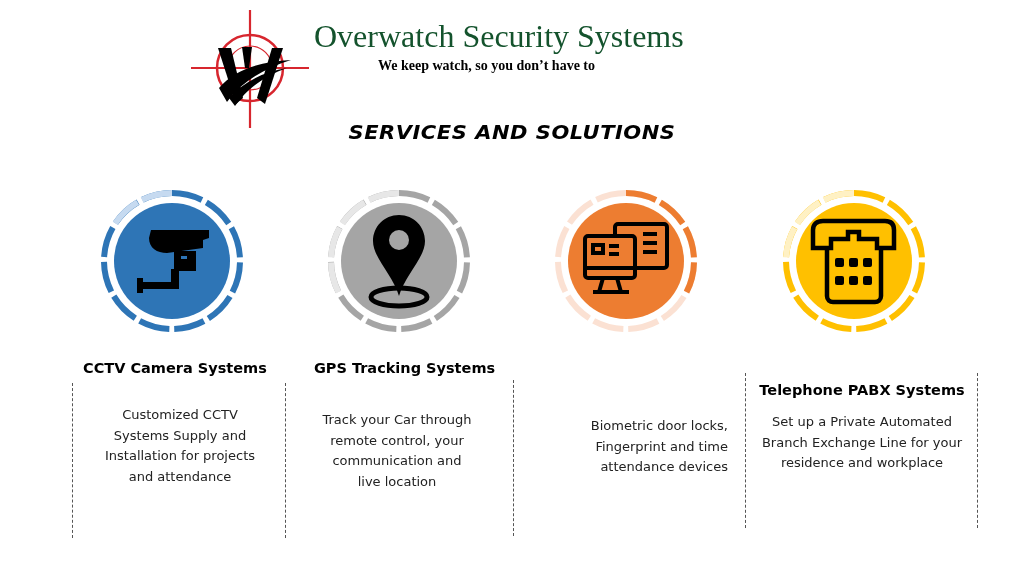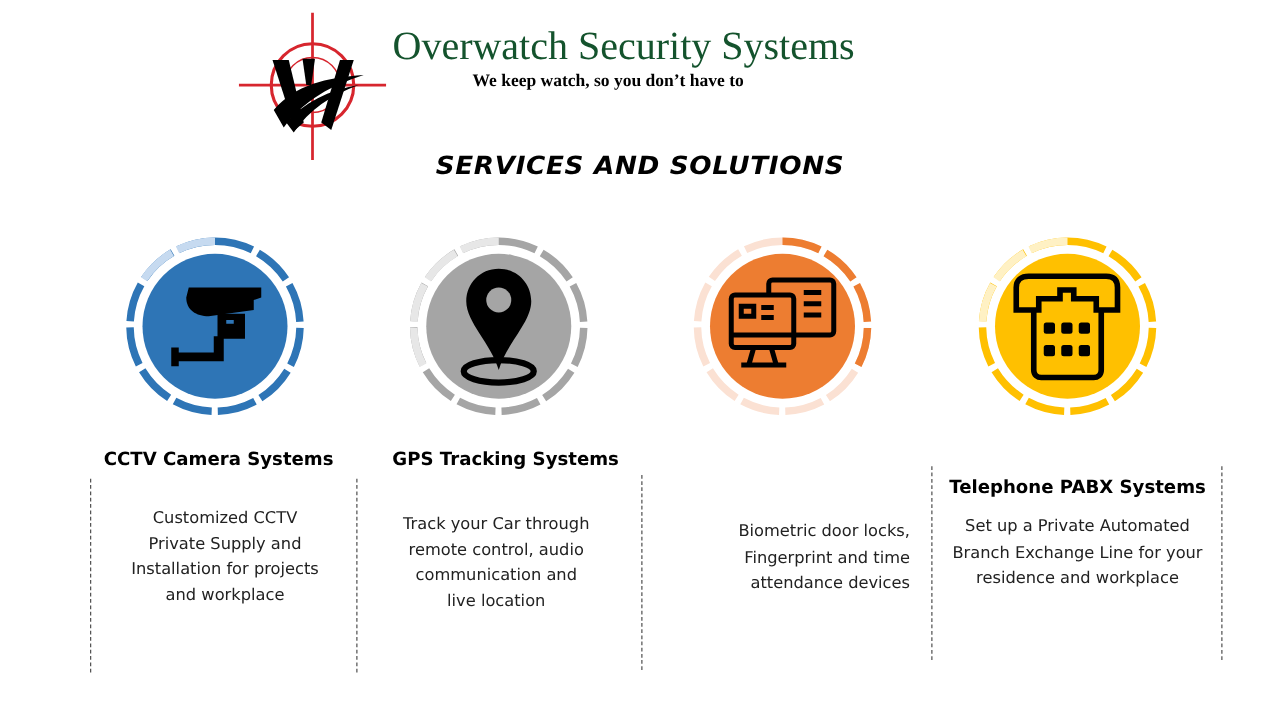--- a/index.html
+++ b/index.html
@@ -69,40 +69,40 @@
     <rect x="75" y="63" width="22" height="20"></rect>
     <rect x="82" y="68" width="6" height="3" fill="#2e75b6"></rect>
     <path d="M38,90 L44,90 L44,94 L72,94 L72,81 L80,81 L80,101 L44,101 L44,105 L38,105 Z"></path>
   </g>
 </svg>
 <div class="card-title" style="left:83px; top:357px; width:180px;">CCTV Camera Systems</div>
 <div class="vline" style="left:72px; top:383px; height:155px;"></div>
 <div class="vline" style="left:285px; top:383px; height:155px;"></div>
 <div class="card-desc" style="left:80px; top:405px; width:200px;">
   <span>Customized CCTV</span>
-  <span>Private Supply and</span>
+  <span>Systems Supply and</span>
   <span>Installation for projects</span>
-  <span>and workplace</span>
+  <span>and attendance</span>
 </div>
 
 <svg class="badge" style="left:326px; top:188px;" viewBox="0 0 146 146">
   <circle cx="73" cy="73" r="68" fill="none" stroke="#a5a5a5" stroke-width="6" stroke-dasharray="31 5" transform="rotate(-90 73 73)"></circle>
   <path d="M73,5 A68,68 0 0 0 5,73 A68,68 0 0 0 14,107" fill="none" stroke="#e7e7e7" stroke-width="6" stroke-dasharray="31 5"></path>
   <circle cx="73" cy="73" r="58" fill="#a5a5a5"></circle>
   <g fill="#000">
     <path d="M73,27 C58,27 47,39 47,53 C47,70 67,87 73,108 C79,87 99,70 99,53 C99,39 88,27 73,27 Z"></path>
     <circle cx="73" cy="52" r="10" fill="#a5a5a5"></circle>
     <ellipse cx="73" cy="109" rx="28" ry="9" fill="none" stroke="#000" stroke-width="5"></ellipse>
   </g>
 </svg>
 <div class="card-title" style="left:312px; top:357px; width:185px;">GPS Tracking Systems</div>
 <div class="vline" style="left:513px; top:380px; height:156px;"></div>
 <div class="card-desc" style="left:297px; top:410px; width:200px;">
   <span>Track your Car through</span>
-  <span>remote control, audio</span>
+  <span>remote control, your</span>
   <span>communication and</span>
   <span>live location</span>
 </div>
 
 <svg class="badge" style="left:553px; top:188px;" viewBox="0 0 146 146">
   <circle cx="73" cy="73" r="68" fill="none" stroke="#fbe1d3" stroke-width="6" stroke-dasharray="31 5" transform="rotate(-90 73 73)"></circle>
   <path d="M73,5 A68,68 0 0 1 141,73 A68,68 0 0 1 132,107" fill="none" stroke="#ed7d31" stroke-width="6" stroke-dasharray="31 5"></path>
   <circle cx="73" cy="73" r="58" fill="#ed7d31"></circle>
   <g fill="none" stroke="#000" stroke-width="4">
     <rect x="62" y="36" width="52" height="44" rx="3"></rect>

